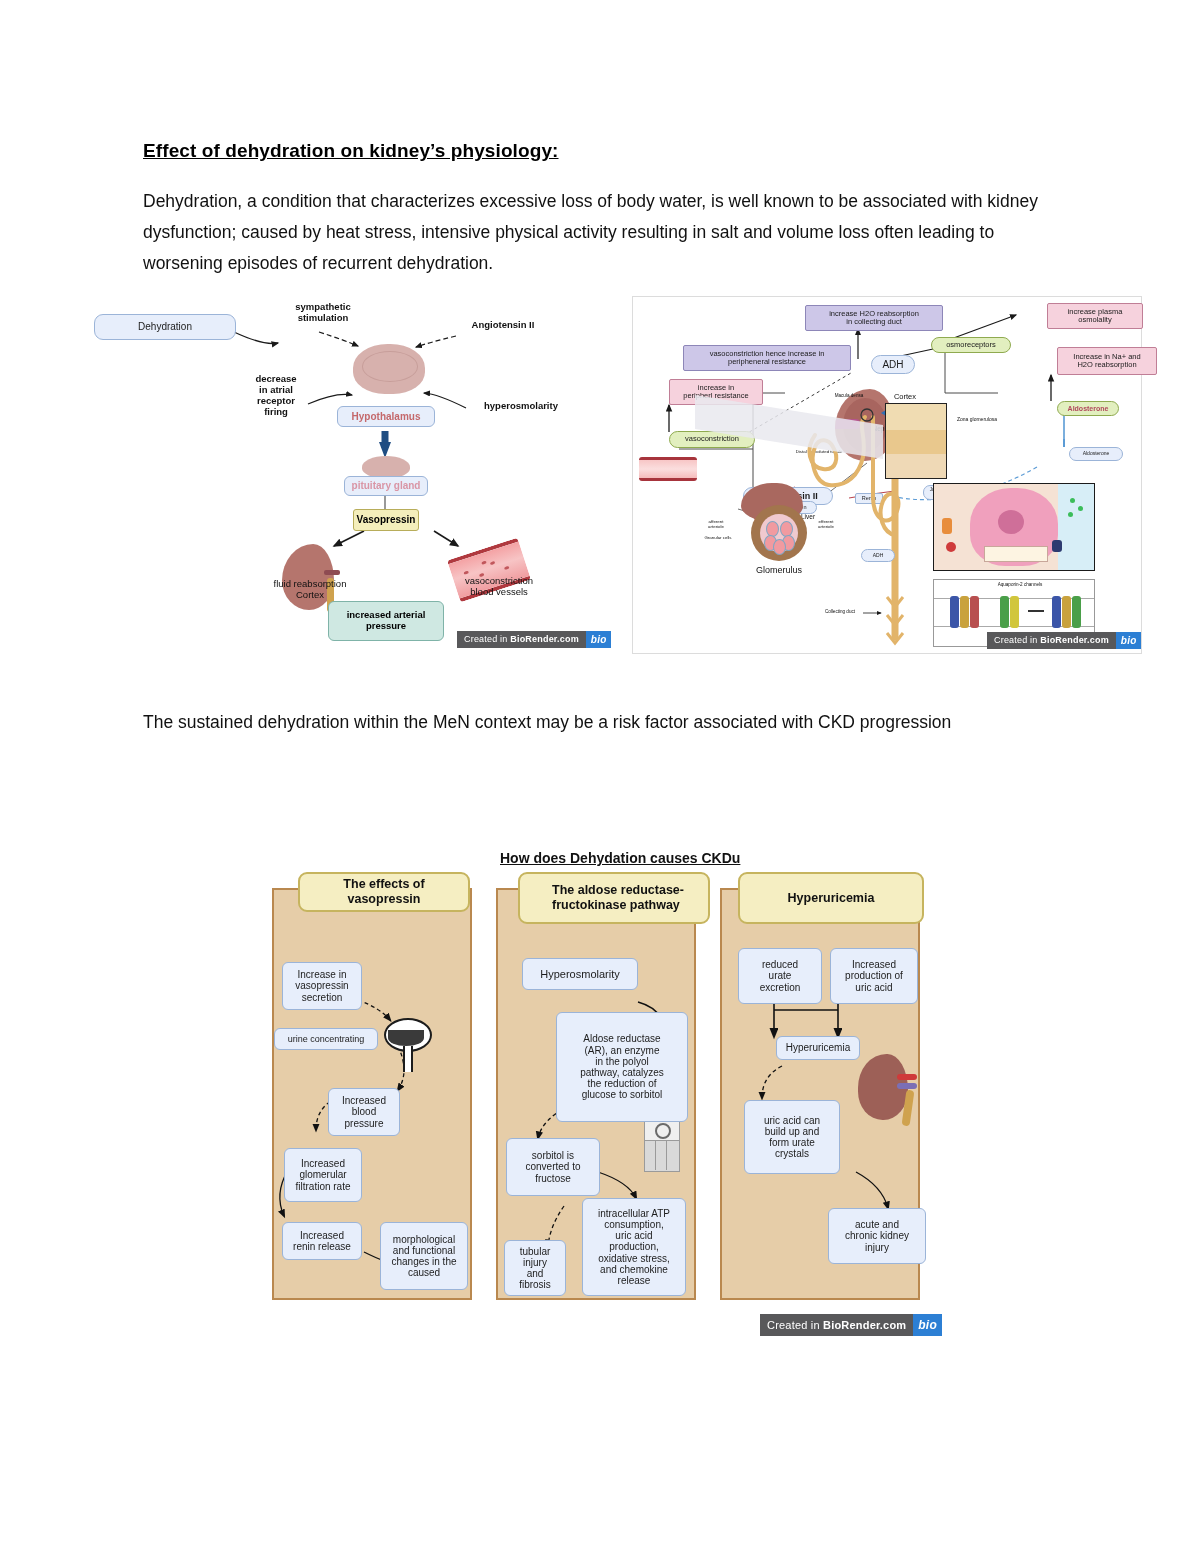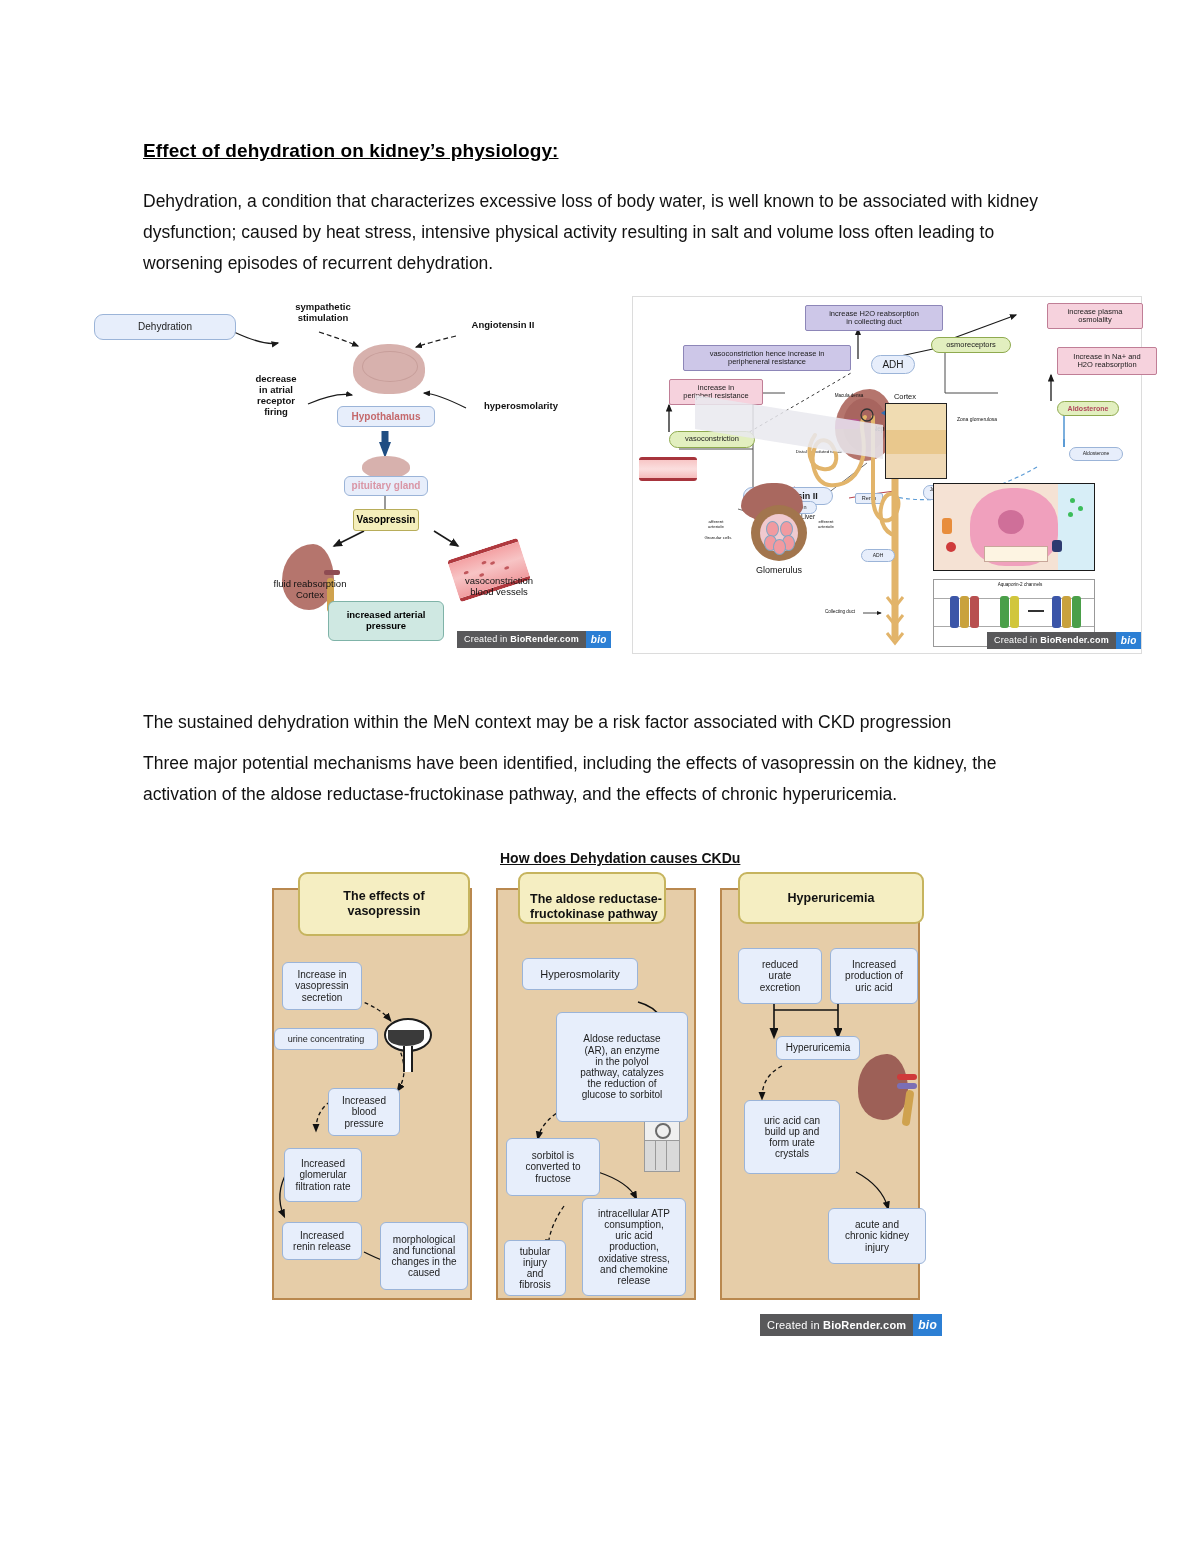--- a/index.html
+++ b/index.html
@@ -135,22 +135,22 @@
   }
   #panel1{left:4px;width:200px;}
   #panel2{left:228px;width:200px;}
   #panel3{left:452px;width:200px;}
   .panel-hdr{
     position:absolute;top:22px;box-sizing:border-box;
     background:#f5eec2;border:2px solid #c6b45e;border-radius:9px;
     display:flex;align-items:center;justify-content:center;text-align:center;
     font-size:12.5px;font-weight:bold;line-height:1.2;color:#111;
   }
-  #hdr1{left:30px;width:172px;height:64px;}
-  #hdr2{left:250px;width:148px;height:52px;align-items:flex-end;}
+  #hdr1{left:30px;width:172px;height:40px;}
+  #hdr2{left:250px;width:192px;height:52px;}
   #hdr3{left:470px;width:186px;height:52px;}
 
   #fig3 .nd{font-size:10px;}
   .bladder{position:absolute;}
   .kidney3{
     position:absolute;width:50px;height:66px;left:590px;top:204px;
     background:#9d6057;border-radius:58% 42% 50% 50%/52% 56% 46% 44%;
   }
   .kidney3 .art{position:absolute;right:-9px;top:20px;width:20px;height:6px;background:#cf3a3a;border-radius:3px;}
   .kidney3 .ven{position:absolute;right:-9px;top:29px;width:20px;height:6px;background:#7b6fb5;border-radius:3px;}
@@ -158,21 +158,20 @@
   .device{position:absolute;left:376px;top:256px;width:34px;height:64px;}
 </style>
 </head>
 <body>
 
 <div class="page">
 
   <div class="doc-title">Effect of dehydration on kidney’s physiology:</div>
   <div class="para" id="para2">The sustained dehydration within the MeN context may be a risk factor associated with CKD progression</div>
   <div class="para" id="para1">Dehydration, a condition that characterizes excessive loss of body water, is well known to be associated with kidney dysfunction; caused by heat stress, intensive physical activity resulting in salt and volume loss often leading to worsening episodes of recurrent dehydration.</div>
-  <div class="para" id="para3">Three major potential mechanisms have been identified, including the effects of vasopressin on the kidney, the activation of the aldose reductase-fructokinase pathway, and the effects of chronic hyperuricemia.</div>
 
   <div class="figure" id="fig1">
 
     <svg class="ovl" width="530" height="356">
       <defs>
         <marker id="ah" markerWidth="7" markerHeight="7" refX="5" refY="2.5" orient="auto">
           <path d="M0,0 L6,2.5 L0,5 z" fill="#1a1a1a"></path>
         </marker>
         <marker id="ahb" markerWidth="9" markerHeight="9" refX="5" refY="3" orient="auto">
           <path d="M0,0 L8,3 L0,6 z" fill="#1f4d82"></path>

